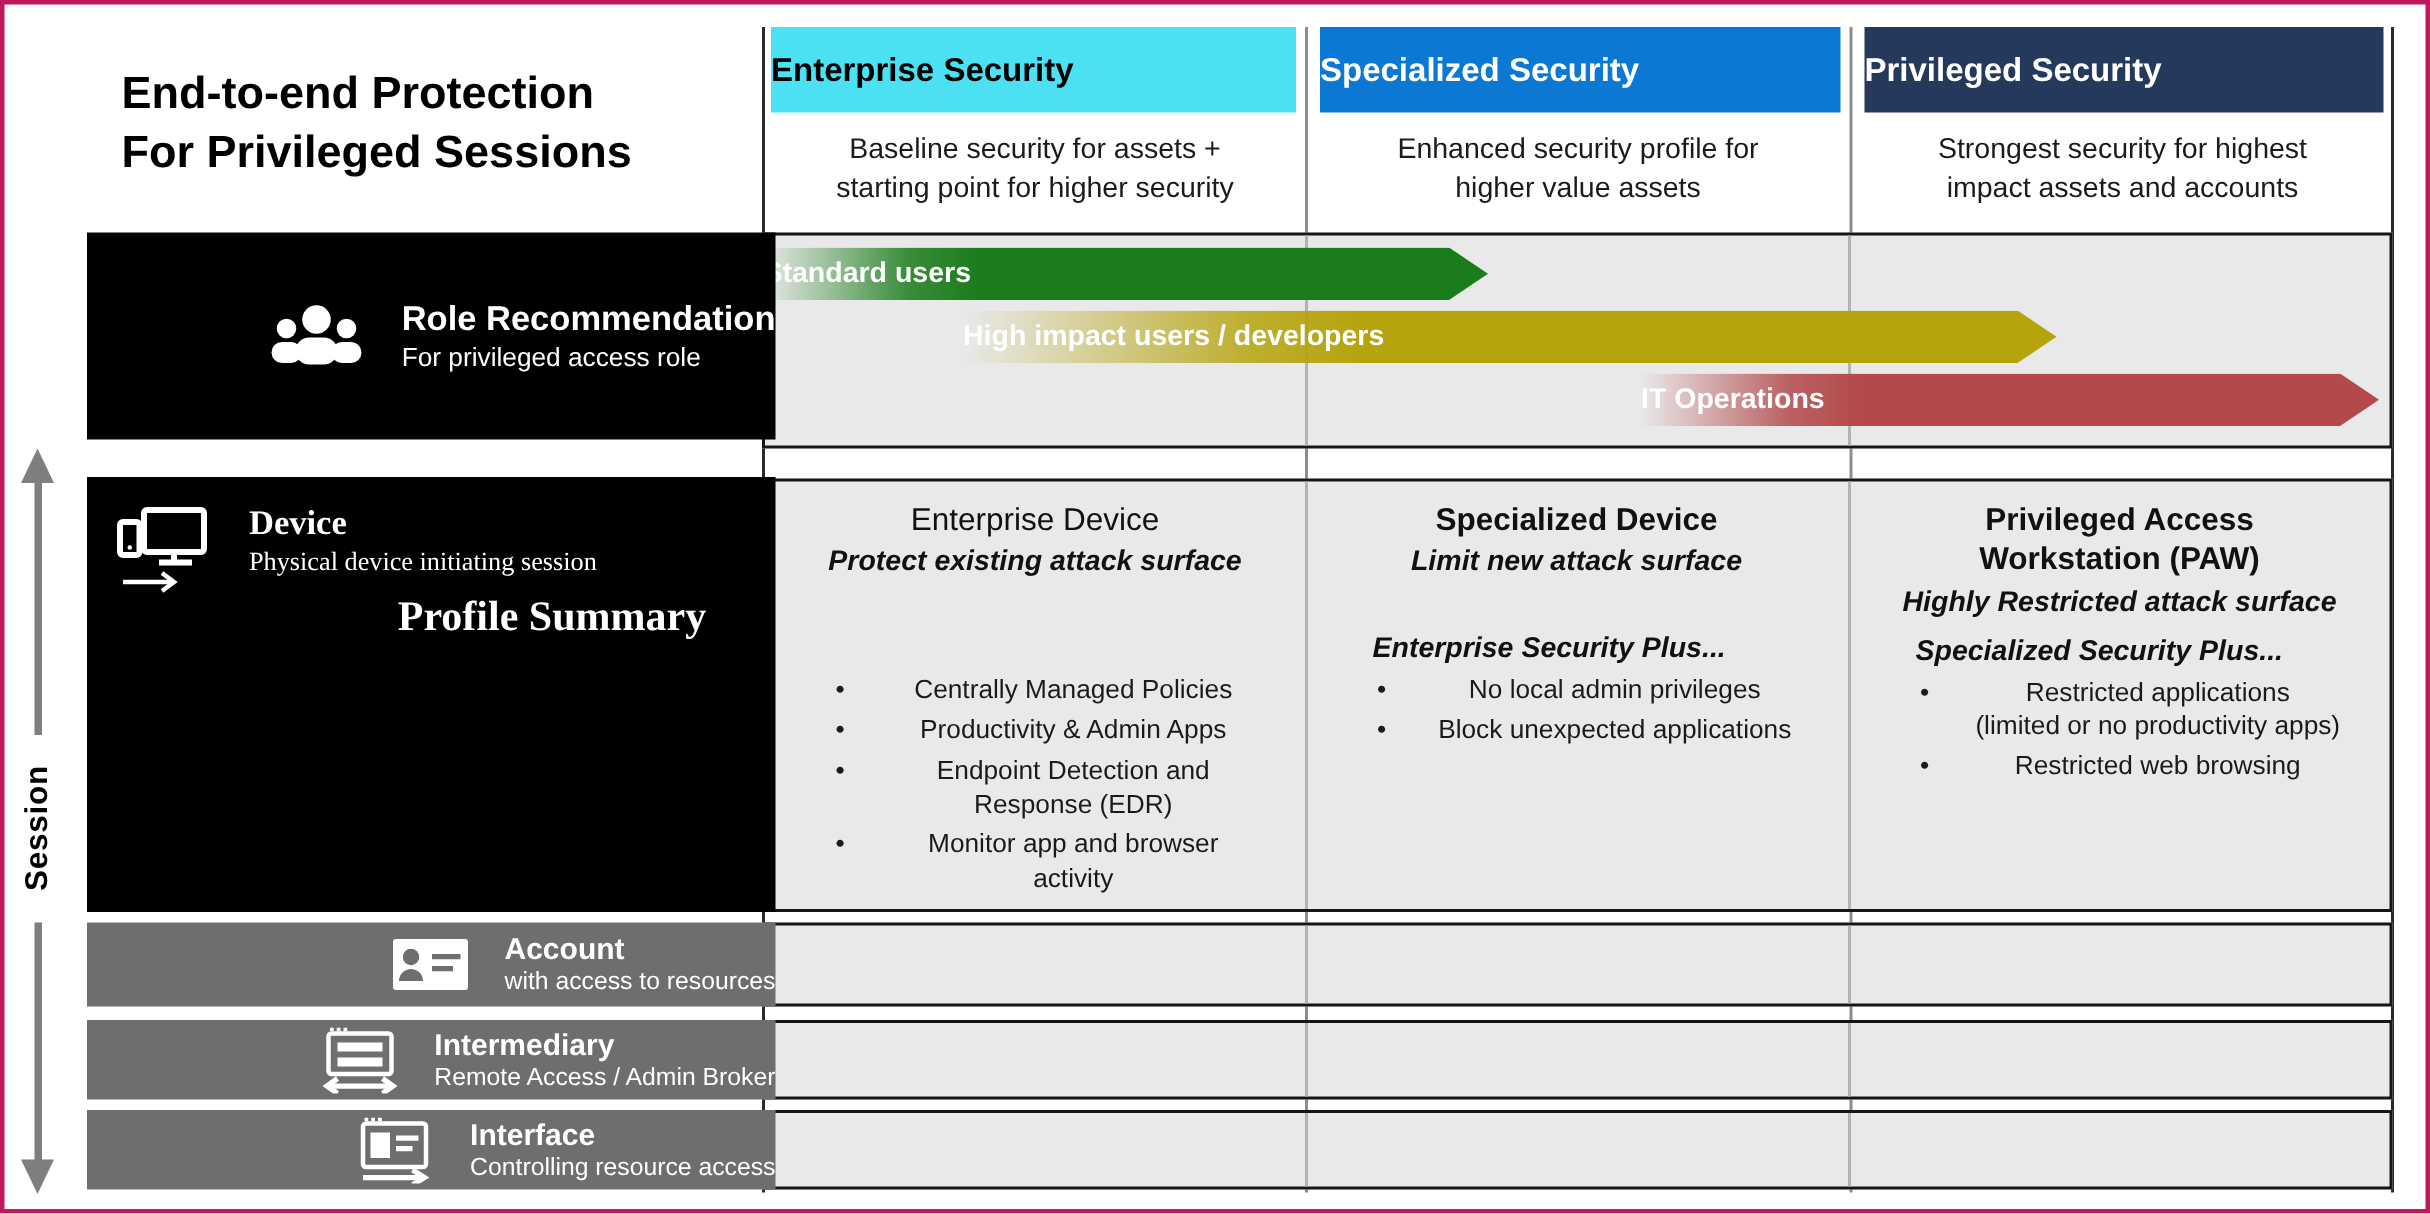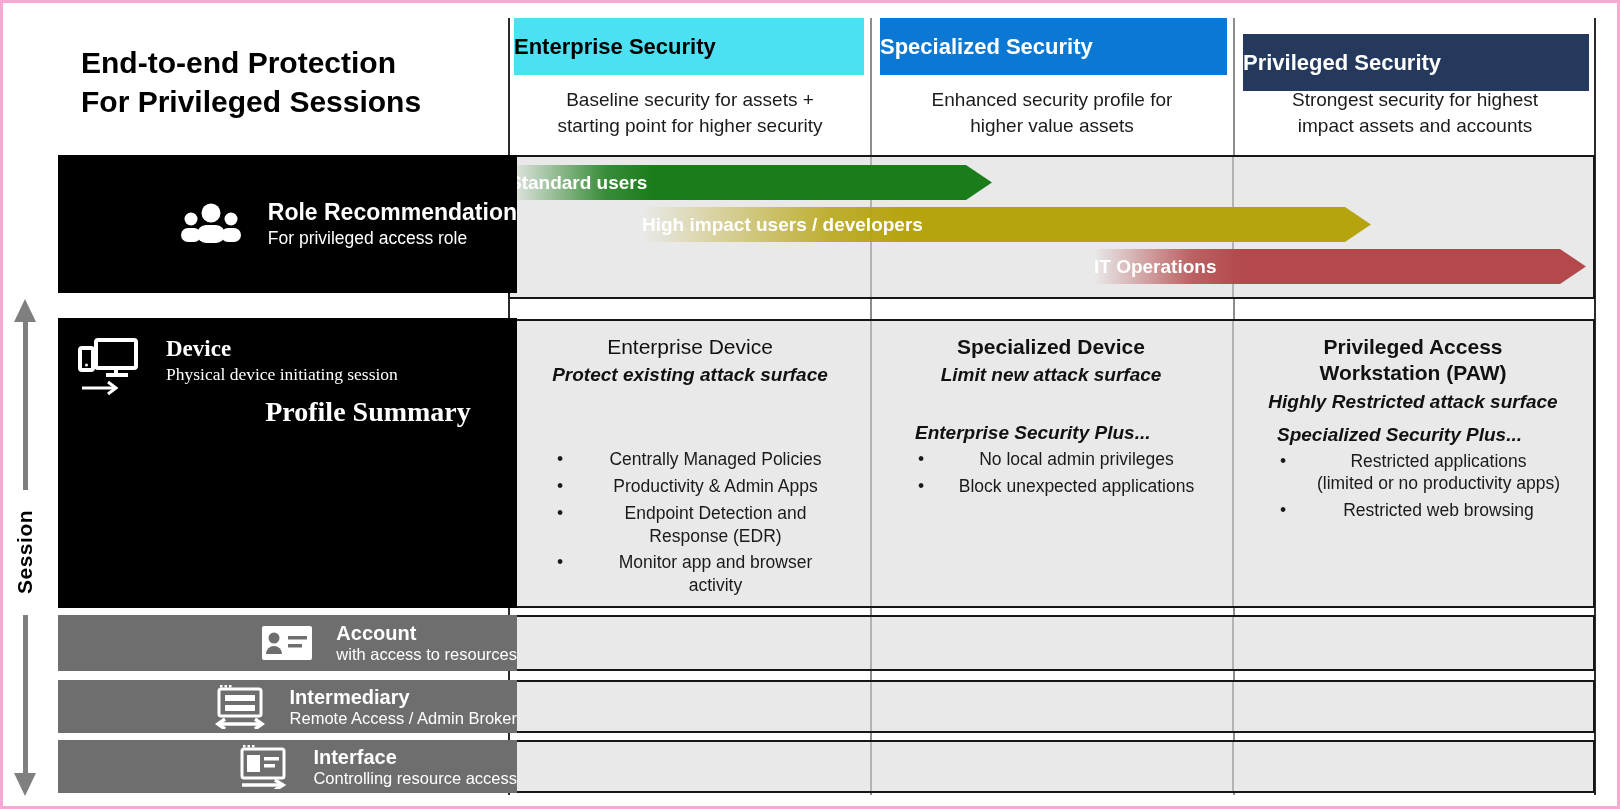--- a/index.html
+++ b/index.html
@@ -1,34 +1,34 @@
 <!DOCTYPE html>
 <html><head>
 <meta charset="utf-8">
 <style>
   html,body{margin:0;padding:0;background:#fff;}
   .canvas{
     position:relative;width:1620px;height:809px;box-sizing:border-box;
-    background:#fff;border:3px solid #f9a8d4;overflow:hidden;
+    background:#fff;border:3px solid #be185d;overflow:hidden;
     font-family:"Liberation Sans",sans-serif;color:#000;
   }
   
   .main-title{position:absolute;left:78px;top:40px;font-size:30px;font-weight:700;
     line-height:1.3;white-space:pre-line;}
   
   .vline{position:absolute;top:15px;height:777px;}
   .vline.dark{width:2px;background:#2a2a2a;}
   .vline.light{width:1.5px;background:#8d8d8d;}
   .vl-0{left:505px}.vl-1{left:867px}.vl-2{left:1230px}.vl-3{left:1591px}
   
   .hbox{position:absolute;top:15px;height:57px;display:flex;align-items:center;
     font-size:22px;font-weight:700;z-index:2;}
   .hbox.h0{left:511px;width:350px;background:#4BE1F2;color:#000;}
   .hbox.h1{left:877px;width:347px;background:#0B79D4;color:#fff;}
-  .hbox.h2{left:1240px;width:346px;background:#24395B;color:#fff;margin-top:16px;}
+  .hbox.h2{left:1240px;width:346px;background:#24395B;color:#fff;}
   .hsub{position:absolute;top:84px;width:364px;text-align:center;font-size:19px;
     line-height:1.35;color:#1b1b1b;white-space:pre-line;z-index:2;}
   .hs0{left:505px}.hs1{left:867px}.hs2{left:1230px}
   
   .band{position:absolute;left:505px;width:1087px;background:#E9E9E9;
     border:2px solid #161616;box-sizing:border-box;z-index:1;}
   .band .sep{position:absolute;top:0;bottom:0;width:1.5px;background:#B3B3B3;}
   .sep1{left:360px}.sep2{left:722px}
   .band-role{top:152px;height:144px;}
   .band-device{top:316px;height:289px;}

